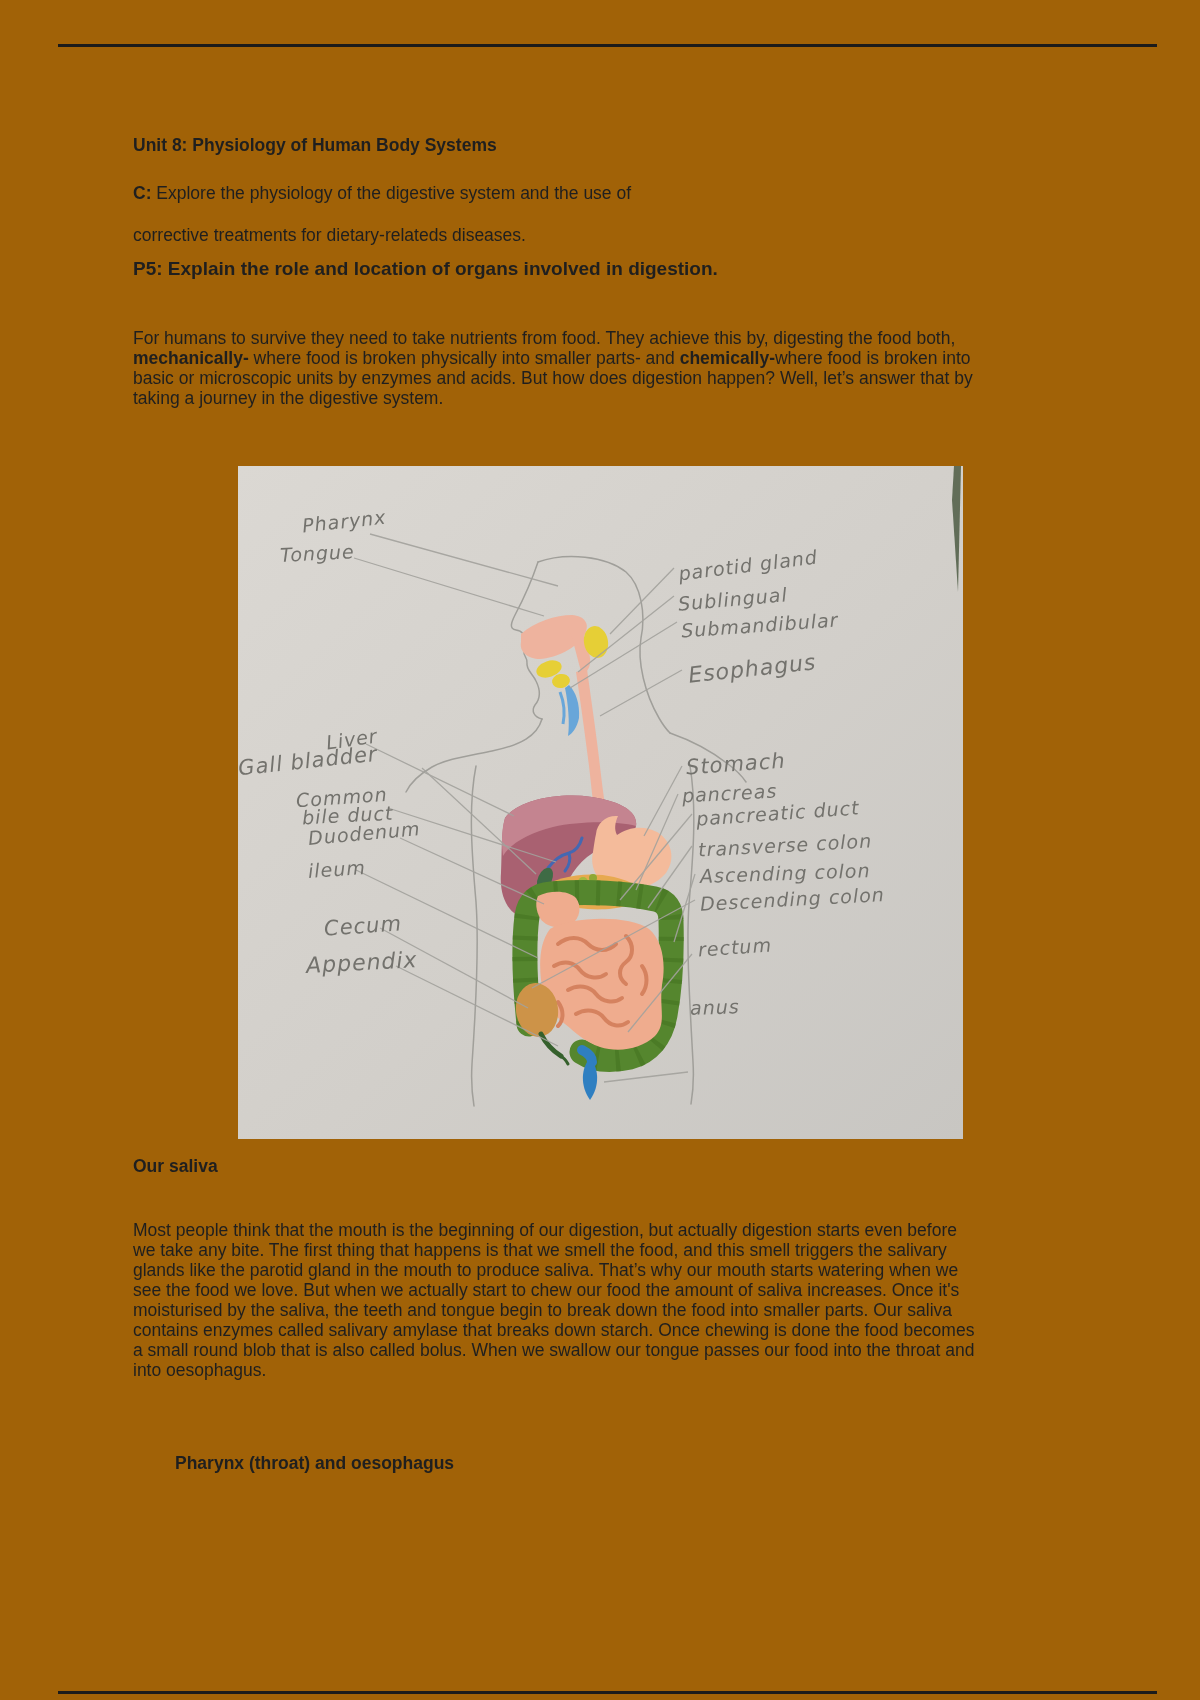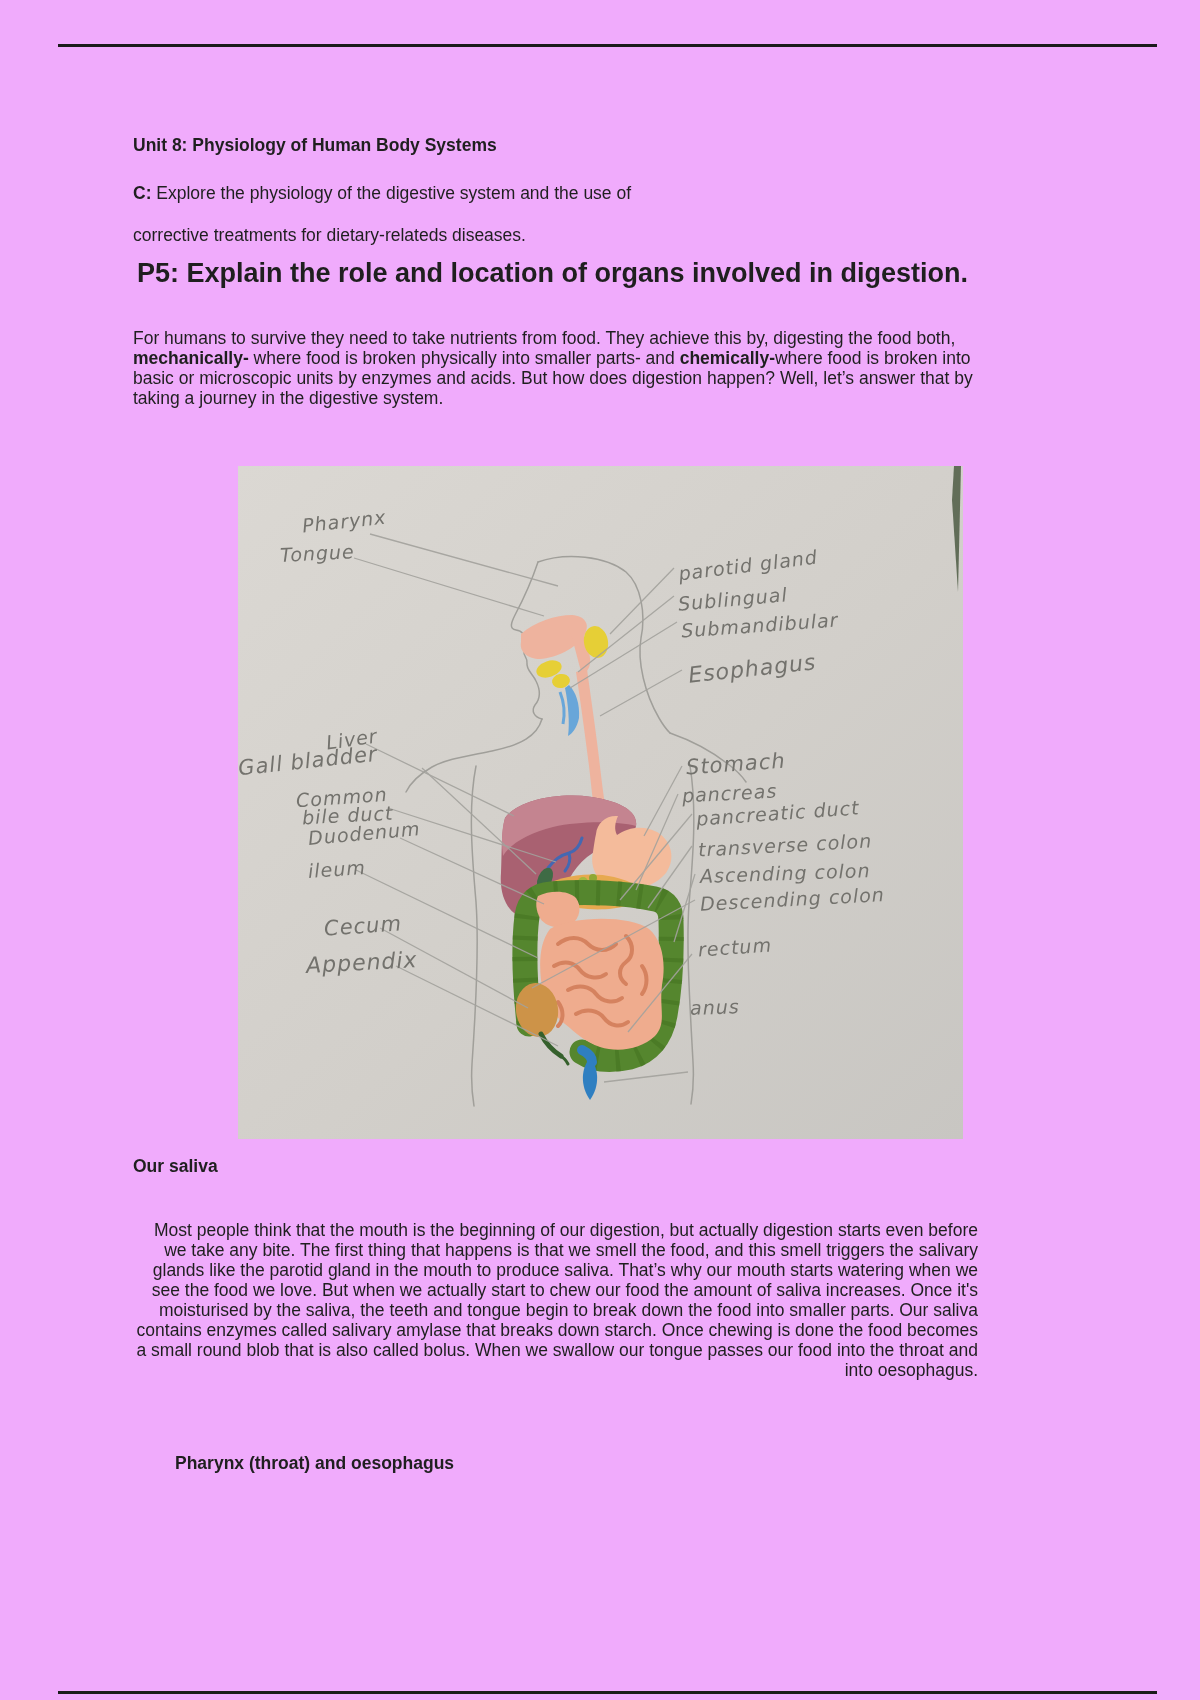--- a/index.html
+++ b/index.html
@@ -1,31 +1,31 @@
 <!DOCTYPE html>
 <html><head>
 <meta charset="utf-8">
 <style>
   html,body{margin:0;padding:0;background:#ffffff;}
-  .page{position:relative;width:1200px;height:1700px;background:#f0abfc;overflow:hidden;
+  .page{position:relative;width:1200px;height:1700px;background:#a16207;overflow:hidden;
         font-family:"Liberation Sans",sans-serif;color:#1f1f1f;}
   .rule{position:absolute;left:58px;width:1099px;height:3px;background:#1b1b1b;}
   .rule-top{top:44px;}
   .rule-bottom{top:1691px;}
   .h-unit{position:absolute;left:133px;top:135px;font-size:17.5px;font-weight:bold;}
   .crit{position:absolute;left:133px;font-size:17.5px;}
   .crit b{font-weight:bold;}
   .crit1{top:183px;}
   .crit2{top:225px;}
-  .h-p5{position:absolute;left:133px;top:258px;width:835px;text-align:right;
-        font-size:27px;font-weight:bold;}
+  .h-p5{position:absolute;left:133px;top:258px;width:835px;text-align:left;
+        font-size:19px;font-weight:bold;}
   .body-par{position:absolute;left:133px;width:845px;font-size:17.5px;line-height:20px;}
   .para1{top:310px;}
   .h-mouth{position:absolute;left:133px;top:1156px;font-size:17.5px;font-weight:bold;}
-  .para2{top:1202px;text-align:right;}
+  .para2{top:1202px;}
   .h-pharynx{position:absolute;left:133px;top:1453px;font-size:17.5px;font-weight:bold;margin-left:42px;}
   
   .photo{position:absolute;left:238px;top:466px;width:725px;height:673px;margin:0;
          background:linear-gradient(150deg,#dad7d2 0%,#d2cfca 55%,#c9c7c3 100%);}
   .photo svg{position:absolute;left:0;top:0;}
   .hw{position:absolute;font-family:"DejaVu Sans",sans-serif;font-style:italic;
       color:#73726d;font-size:19px;letter-spacing:1px;white-space:nowrap;}
 </style>
 </head>
 <body>

